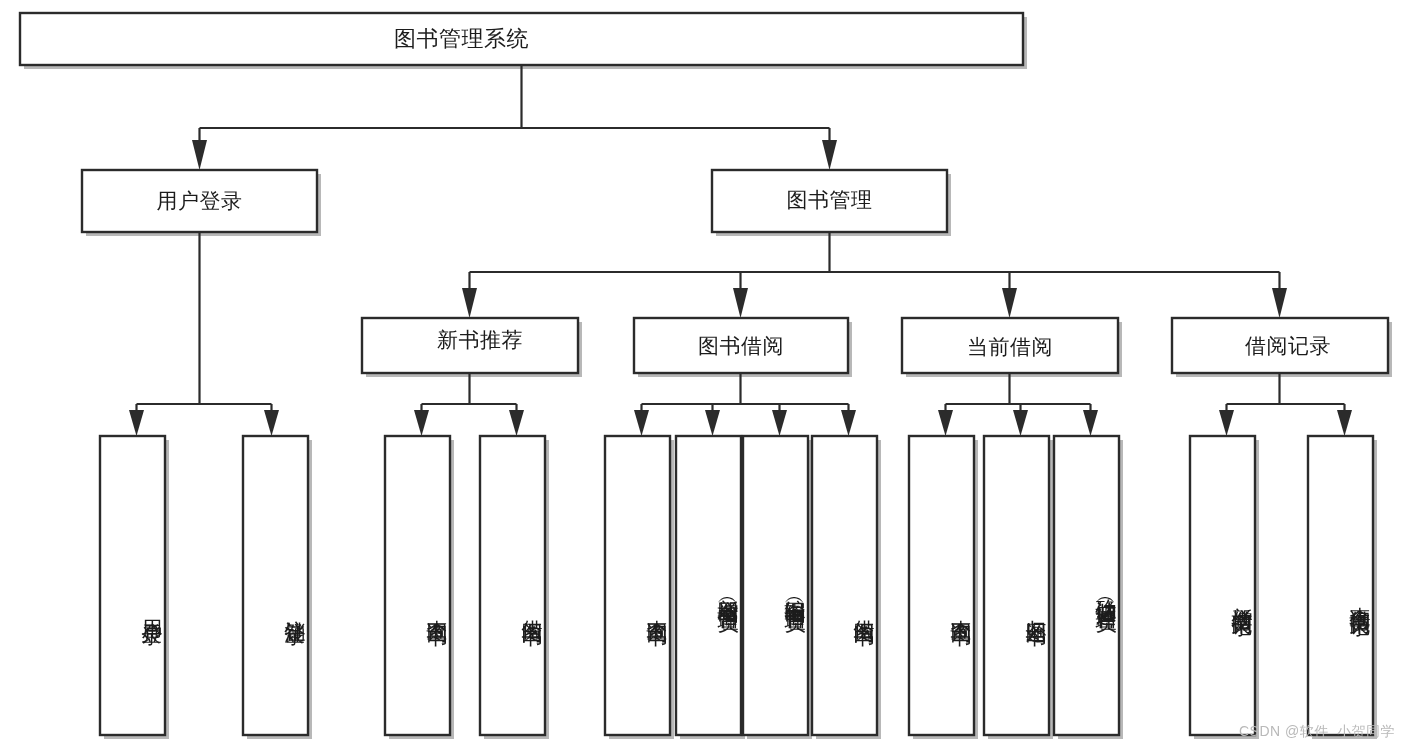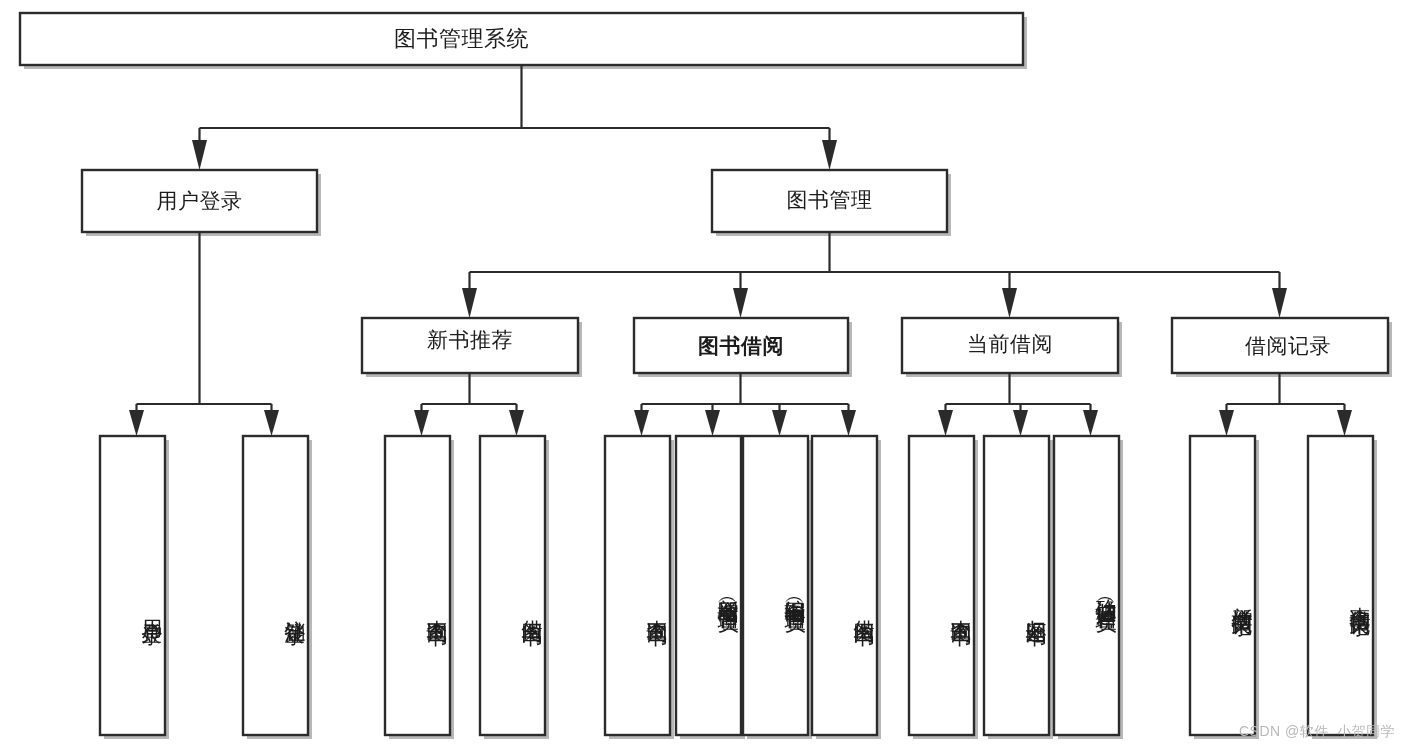--- a/index.html
+++ b/index.html
@@ -216,23 +216,23 @@
       <rect class="node-box" x="1190" y="436" width="65" height="299"></rect>
       <rect class="node-box" x="1308" y="436" width="65" height="299"></rect>
     </g>
   </svg>
 
   <div class="node-label label-h label-root" style="left:20px; top:13px; width:883px; height:52px;">图书管理系统</div>
 
   <div class="node-label label-h" style="left:82px; top:170px; width:235px; height:62px;">用户登录</div>
   <div class="node-label label-h" style="left:712px; top:170px; width:235px; height:60px;">图书管理</div>
 
-  <div class="node-label label-h" style="left:362px; top:318px; width:216px; height:44px;">新书推荐</div>
-  <div class="node-label label-h" style="left:634px; top:318px; width:214px; height:55px;font-weight:bold;">图书借阅</div>
-  <div class="node-label label-h" style="left:902px; top:318px; width:216px; height:52px;">当前借阅</div>
+  <div class="node-label label-h" style="left:372px; top:318px; width:216px; height:44px;">新书推荐</div>
+  <div class="node-label label-h" style="left:634px; top:318px; width:214px; height:55px;">图书借阅</div>
+  <div class="node-label label-h" style="left:902px; top:318px; width:216px; height:58px;">当前借阅</div>
   <div class="node-label label-h" style="left:1172px; top:318px; width:216px; height:55px;padding-left:16px;">借阅记录</div>
 
   <div class="node-label label-v" style="left:100px; top:472px; width:65px; height:263px;">用户登录</div>
   <div class="node-label label-v" style="left:243px; top:472px; width:65px; height:263px;">注销登录</div>
 
   <div class="node-label label-v" style="left:385px; top:472px; width:65px; height:263px;">查询图书</div>
   <div class="node-label label-v" style="left:480px; top:472px; width:65px; height:263px;">借阅图书</div>
 
   <div class="node-label label-v" style="left:605px; top:472px; width:65px; height:263px;">查询图书</div>
   <div class="node-label label-v" style="left:676px; top:440px; width:65px; height:295px;">新增图书（管理员）</div>

